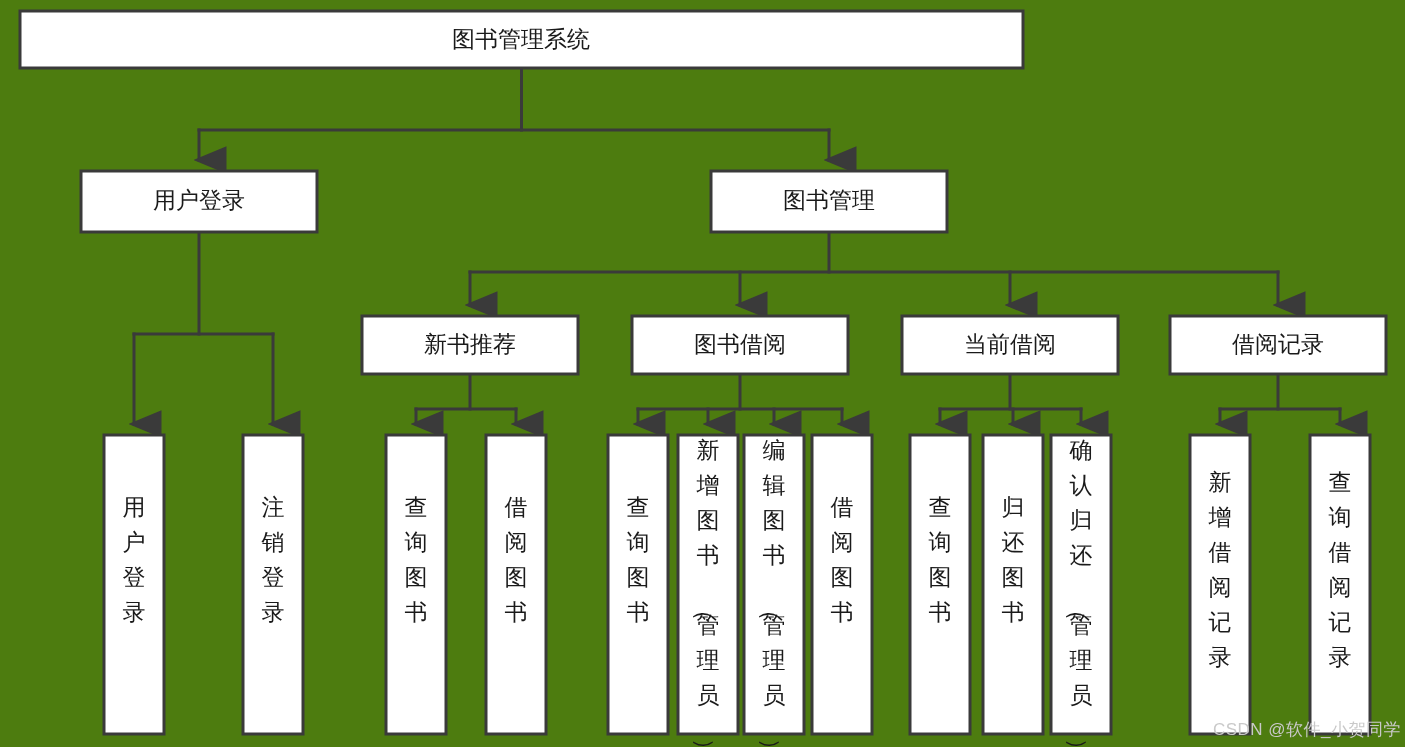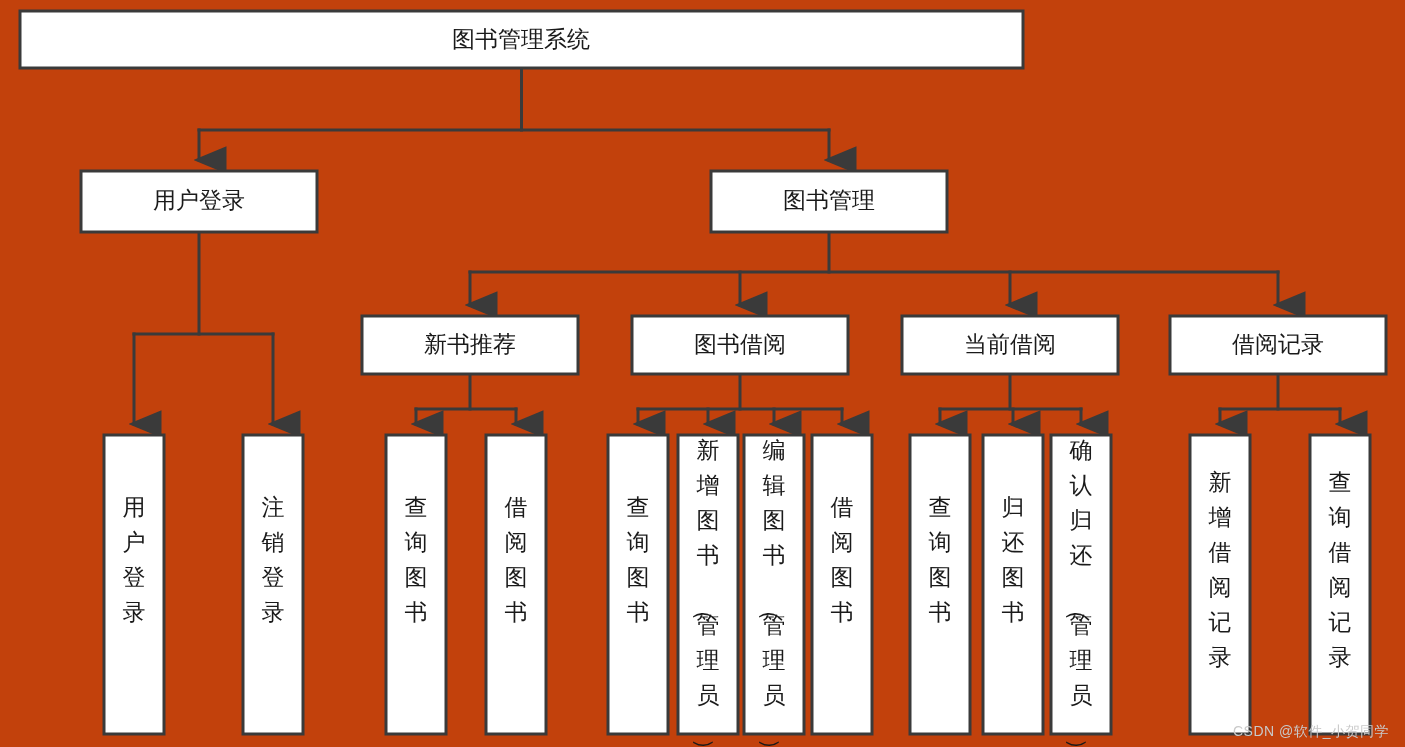--- a/index.html
+++ b/index.html
@@ -7,21 +7,21 @@
     padding: 0;
     background: #ffffff;
   }
   body {
     font-family: "Liberation Sans", "DejaVu Sans", sans-serif;
   }
   #stage {
     position: relative;
     width: 1405px;
     height: 747px;
-    background: #c2410c;
+    background: #4d7c0f;
     overflow: hidden;
   }
   svg#diagram {
     position: absolute;
     left: 0;
     top: 0;
     width: 1405px;
     height: 747px;
   }
   .node-rect {
@@ -47,24 +47,24 @@
     stroke-width: 3;
     fill: none;
     stroke-linecap: square;
   }
   .arrow-head {
     fill: #3a3a3a;
     stroke: none;
   }
   .watermark {
     position: absolute;
-    right: 16px;
+    right: 4px;
     bottom: 6px;
     color: #c9c9c9;
-    font-size: 14px;
+    font-size: 17px;
     font-family: "Liberation Sans", "DejaVu Sans", sans-serif;
     letter-spacing: 0.5px;
     white-space: nowrap;
     user-select: none;
   }
 </style>
 </head>
 <body>
 
 <div id="stage">

